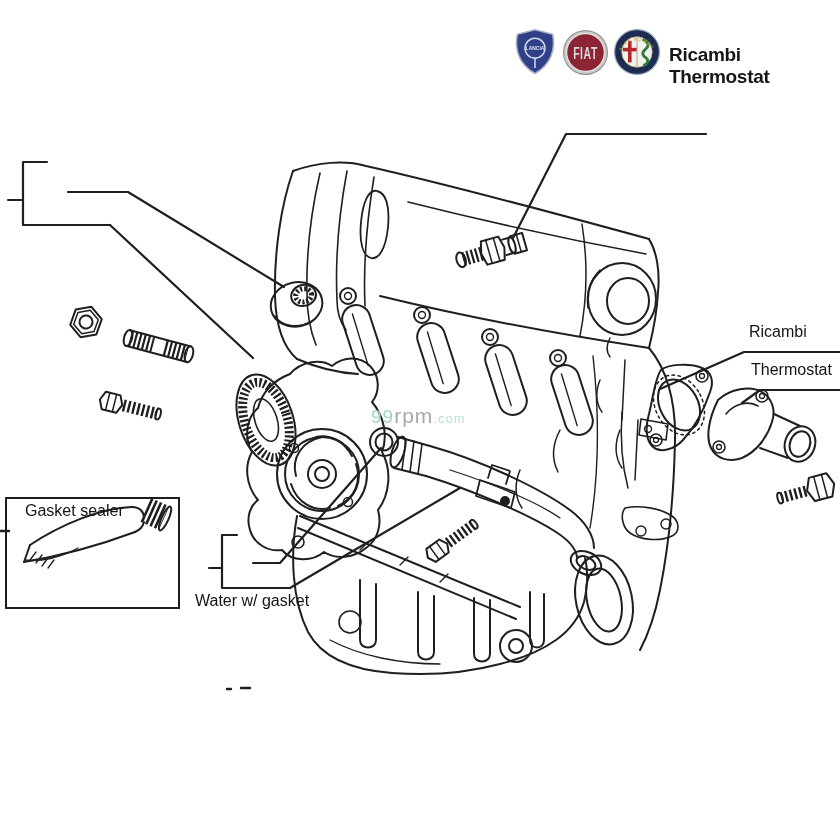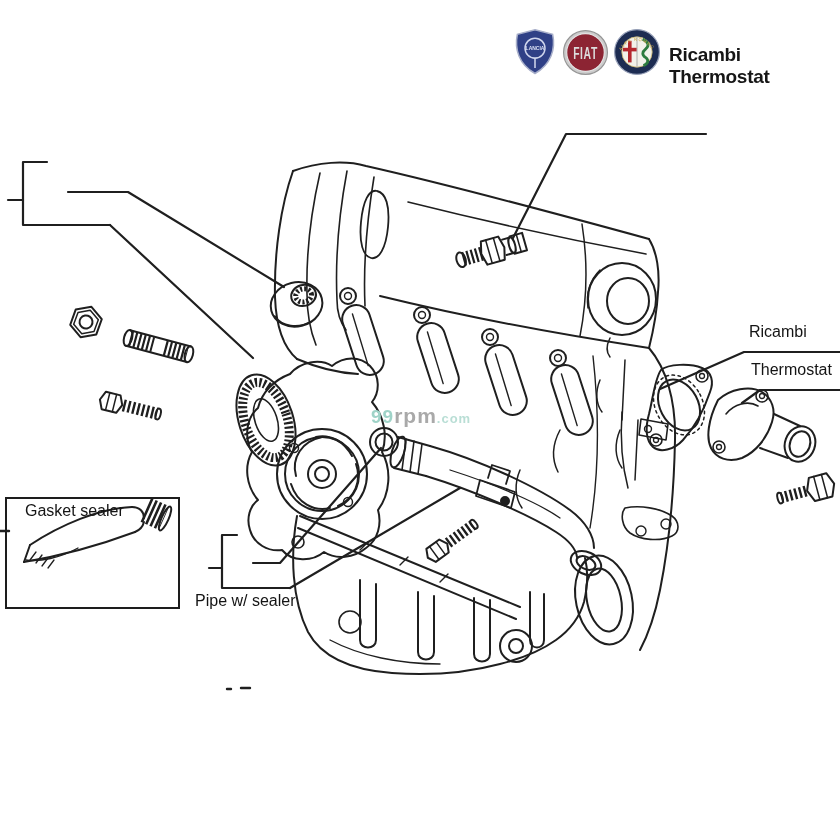--- a/index.html
+++ b/index.html
@@ -5,21 +5,21 @@
   html,body{margin:0;padding:0;background:#fff;}
   .canvas{position:relative;width:840px;height:840px;background:#ffffff;overflow:hidden;
           font-family:"Liberation Sans",sans-serif;color:#111;}
   .art{position:absolute;left:0;top:0;}
   .label{position:absolute;font-size:16px;line-height:22px;white-space:nowrap;color:#141414;}
   .brand{position:absolute;left:512px;top:16px;display:flex;align-items:center;gap:4px;}
   .brand .logo{display:block;}
   .brand-text{font-size:19px;font-weight:bold;line-height:22px;letter-spacing:-0.3px;color:#161616;margin-left:4px;margin-top:28px;}
   .sealer-box{position:absolute;left:5px;top:469px;width:175px;height:112px;border:2.5px solid #1d1d1d;box-sizing:border-box;margin-top:28px;}
   .sealer-box .label{left:18px;top:1px;}
-  .watermark{position:absolute;left:371px;top:404px;font-weight:bold;white-space:nowrap;letter-spacing:1px;}
+  .watermark{position:absolute;left:371px;top:404px;font-weight:normal;white-space:nowrap;letter-spacing:1px;}
   .wm-num{font-size:19px;color:#9fd3c8;}
   .wm-word{font-size:21px;color:#a9a9a9;}
   .wm-tld{font-size:13px;color:#b9ded5;}
 </style>
 </head>
 <body>
 
 <div class="canvas">
 
   <svg class="art" width="840" height="840" viewBox="0 0 840 840">
@@ -308,21 +308,21 @@
       <div>Thermostat</div>
     </div>
   </div>
 
 
 
   <div class="label" style="left:749px;top:321px;">Ricambi</div>
 
   <div class="label" style="left:751px;top:359px;">Thermostat</div>
 
-  <div class="label" style="left:195px;top:590px;">Pipe w/ sealer</div>
+  <div class="label" style="left:195px;top:590px;">Water w/ gasket</div>
 
   <div class="sealer-box">
     <div class="label">Gasket sealer</div>
   </div>
 
   <div class="watermark">
     <span class="wm-num">99</span><span class="wm-word">rpm</span><span class="wm-tld">.com</span>
   </div>
 
 </div>

